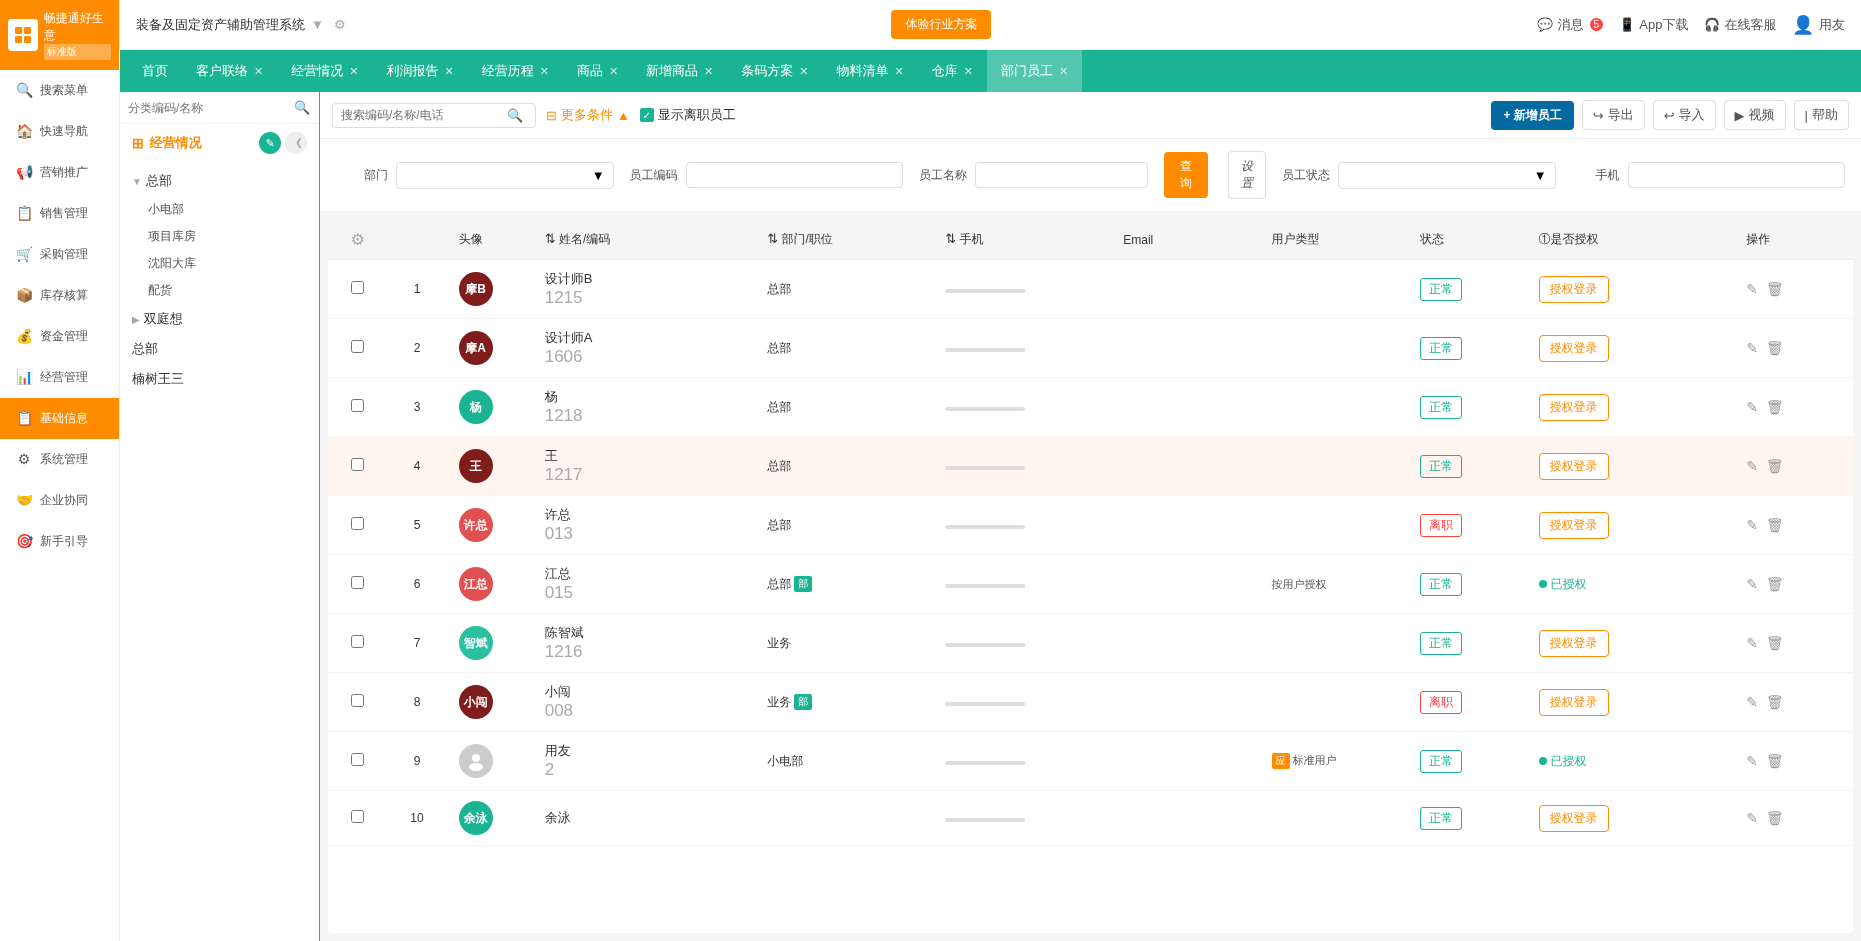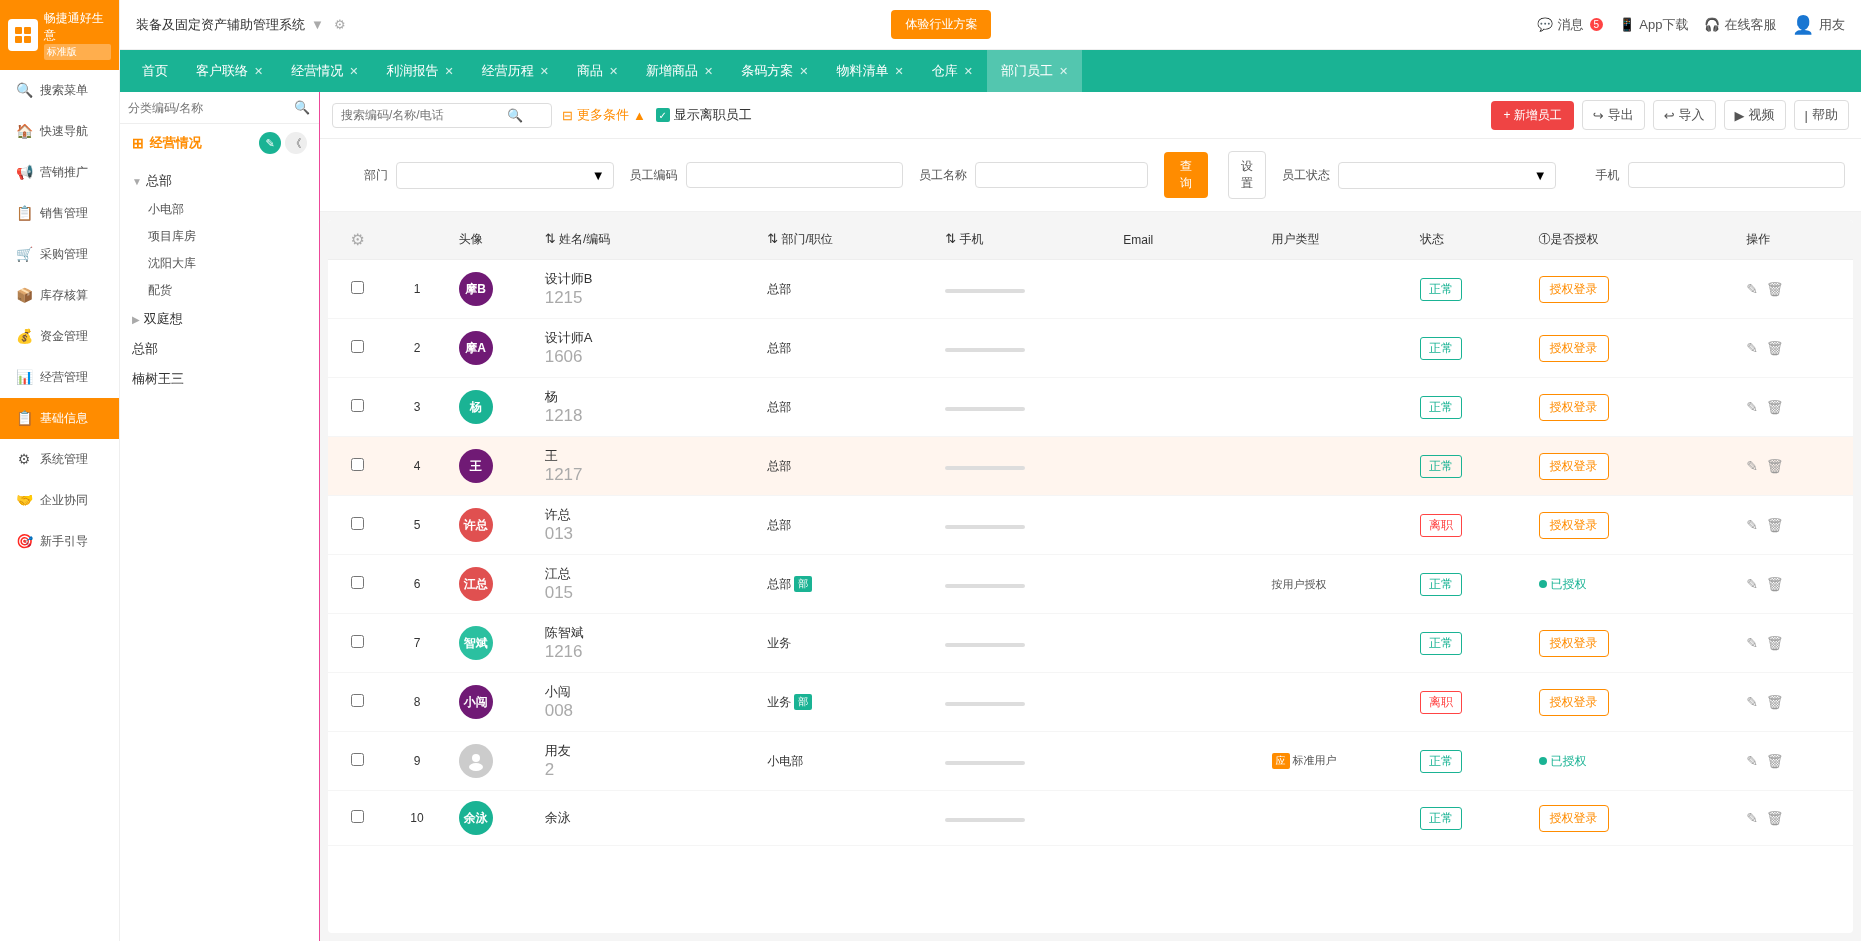--- a/index.html
+++ b/index.html
@@ -47,47 +47,47 @@
     .dept-title { display: flex; align-items: center; gap: 6px; color: #ff8c00; font-weight: bold; font-size: 13px; }
     .dept-icons { display: flex; gap: 4px; }
     .dept-icon-btn { width: 22px; height: 22px; border-radius: 50%; display: flex; align-items: center; justify-content: center; cursor: pointer; font-size: 11px; }
     .dept-tree { padding: 4px 0; }
     .dept-group { }
     .dept-group-title { display: flex; align-items: center; gap: 4px; padding: 6px 12px; color: #333; cursor: pointer; font-size: 12px; }
     .dept-child { padding: 5px 12px 5px 28px; font-size: 12px; color: #555; cursor: pointer; }
 
     
     .right-panel { flex: 1; display: flex; flex-direction: column; overflow: hidden; }
-    .search-field { display: flex; align-items: center; border: 1px solid #ddd; border-radius: 4px; padding: 4px 8px; gap: 6px; width: 220px; }
+    .search-field { display: flex; align-items: center; border: 1px solid #ddd; border-radius: 4px; padding: 4px 8px; gap: 6px; width: 204px; }
     .search-field input { border: none; outline: none; font-size: 12px; width: 100%; }
     .more-btn { display: flex; align-items: center; gap: 4px; color: #ff8c00; font-size: 12px; cursor: pointer; }
     .show-resigned { display: flex; align-items: center; gap: 4px; font-size: 12px; color: #333; cursor: pointer; }
     .checkbox-checked { width: 14px; height: 14px; background: #1ab394; border-radius: 2px; display: flex; align-items: center; justify-content: center; color: #fff; font-size: 10px; }
-    .add-btn { background: #ef4444; color: #fff; border: none; border-radius: 4px; padding: 6px 12px; cursor: pointer; font-size: 12px; display: flex; align-items: center; gap: 4px; }
+    .add-btn { background: #0369a1; color: #fff; border: none; border-radius: 4px; padding: 6px 12px; cursor: pointer; font-size: 12px; display: flex; align-items: center; gap: 4px; font-weight: bold; }
     .action-btn { border: 1px solid #ddd; background: #fff; border-radius: 4px; padding: 5px 10px; font-size: 12px; cursor: pointer; display: flex; align-items: center; gap: 4px; color: #555; }
 
     
     .filter-form { background: #fff; padding: 12px 16px; border-bottom: 1px solid #f0f0f0; }
     .filter-grid { display: grid; grid-template-columns: 1fr 1fr 1fr 1fr 1fr; gap: 12px; align-items: center; }
     .filter-item { display: flex; align-items: center; gap: 8px; }
     .filter-label { color: #555; font-size: 12px; white-space: nowrap; min-width: 52px; text-align: right; }
     .filter-select { flex: 1; border: 1px solid #ddd; border-radius: 4px; padding: 5px 8px; font-size: 12px; display: flex; align-items: center; justify-content: space-between; cursor: pointer; }
     .filter-input { flex: 1; border: 1px solid #ddd; border-radius: 4px; padding: 5px 8px; font-size: 12px; outline: none; }
     .query-btn { background: #ff8c00; color: #fff; border: none; border-radius: 4px; padding: 6px 16px; cursor: pointer; font-size: 12px; }
     .setting-btn { border: 1px solid #ddd; background: #fff; border-radius: 4px; padding: 6px 12px; cursor: pointer; font-size: 12px; color: #555; }
 
     
     .table-container { flex: 1; overflow-y: auto; background: #fff; margin: 8px; border-radius: 4px; }
     table { width: 100%; border-collapse: collapse; }
     thead th { background: #f5f5f5; padding: 10px 12px; text-align: left; font-weight: normal; color: #333; font-size: 12px; border-bottom: 1px solid #eee; white-space: nowrap; }
     thead th.center { text-align: center; }
     tbody td { padding: 10px 12px; border-bottom: 1px solid #f5f5f5; font-size: 12px; color: #333; vertical-align: middle; }
     tbody tr.highlighted { background: #fff5ee; }
     .avatar { width: 34px; height: 34px; border-radius: 50%; display: flex; align-items: center; justify-content: center; color: #fff; font-size: 12px; font-weight: bold; }
-    .av-orange { background: #701a75; }
+    .av-orange { background: #7f1d1d; }
     .av-green { background: #1ab394; }
     .av-teal { background: #2bc0a0; }
     .av-gray { background: #ccc; }
     .av-red { background: #e05050; }
     .name-code { display: flex; flex-direction: column; }
     .emp-name { font-size: 13px; color: #333; }
     .emp-code { font-size: 17px; color: #aaa; }
     .phone-blur { background: #ddd; border-radius: 3px; color: transparent; font-size: 12px; padding: 2px 8px; user-select: none; min-width: 80px; display: inline-block; }
     .status-badge { display: inline-block; padding: 2px 8px; border-radius: 3px; font-size: 12px; }
     .status-normal { color: #1ab394; border: 1px solid #1ab394; }
@@ -351,21 +351,21 @@
             </div>
           </div>
           <div class="filter-item">
             <span class="filter-label">员工编码</span>
             <input class="filter-input" type="text" style="">
           </div>
           <div class="filter-item">
             <span class="filter-label">员工名称</span>
             <input class="filter-input" type="text" style="flex: 1 1 0%;">
             <button class="query-btn" style="margin-left:8px;">查询</button>
-            <button class="setting-btn" style="margin-left:12px;">设置</button>
+            <button class="setting-btn" style="margin-left:12px;font-style:italic;">设置</button>
           </div>
           <div class="filter-item">
             <span class="filter-label">员工状态</span>
             <div class="filter-select">
               <span></span>
               <span>▼</span>
             </div>
           </div>
           <div class="filter-item">
             <span class="filter-label">手机</span>

